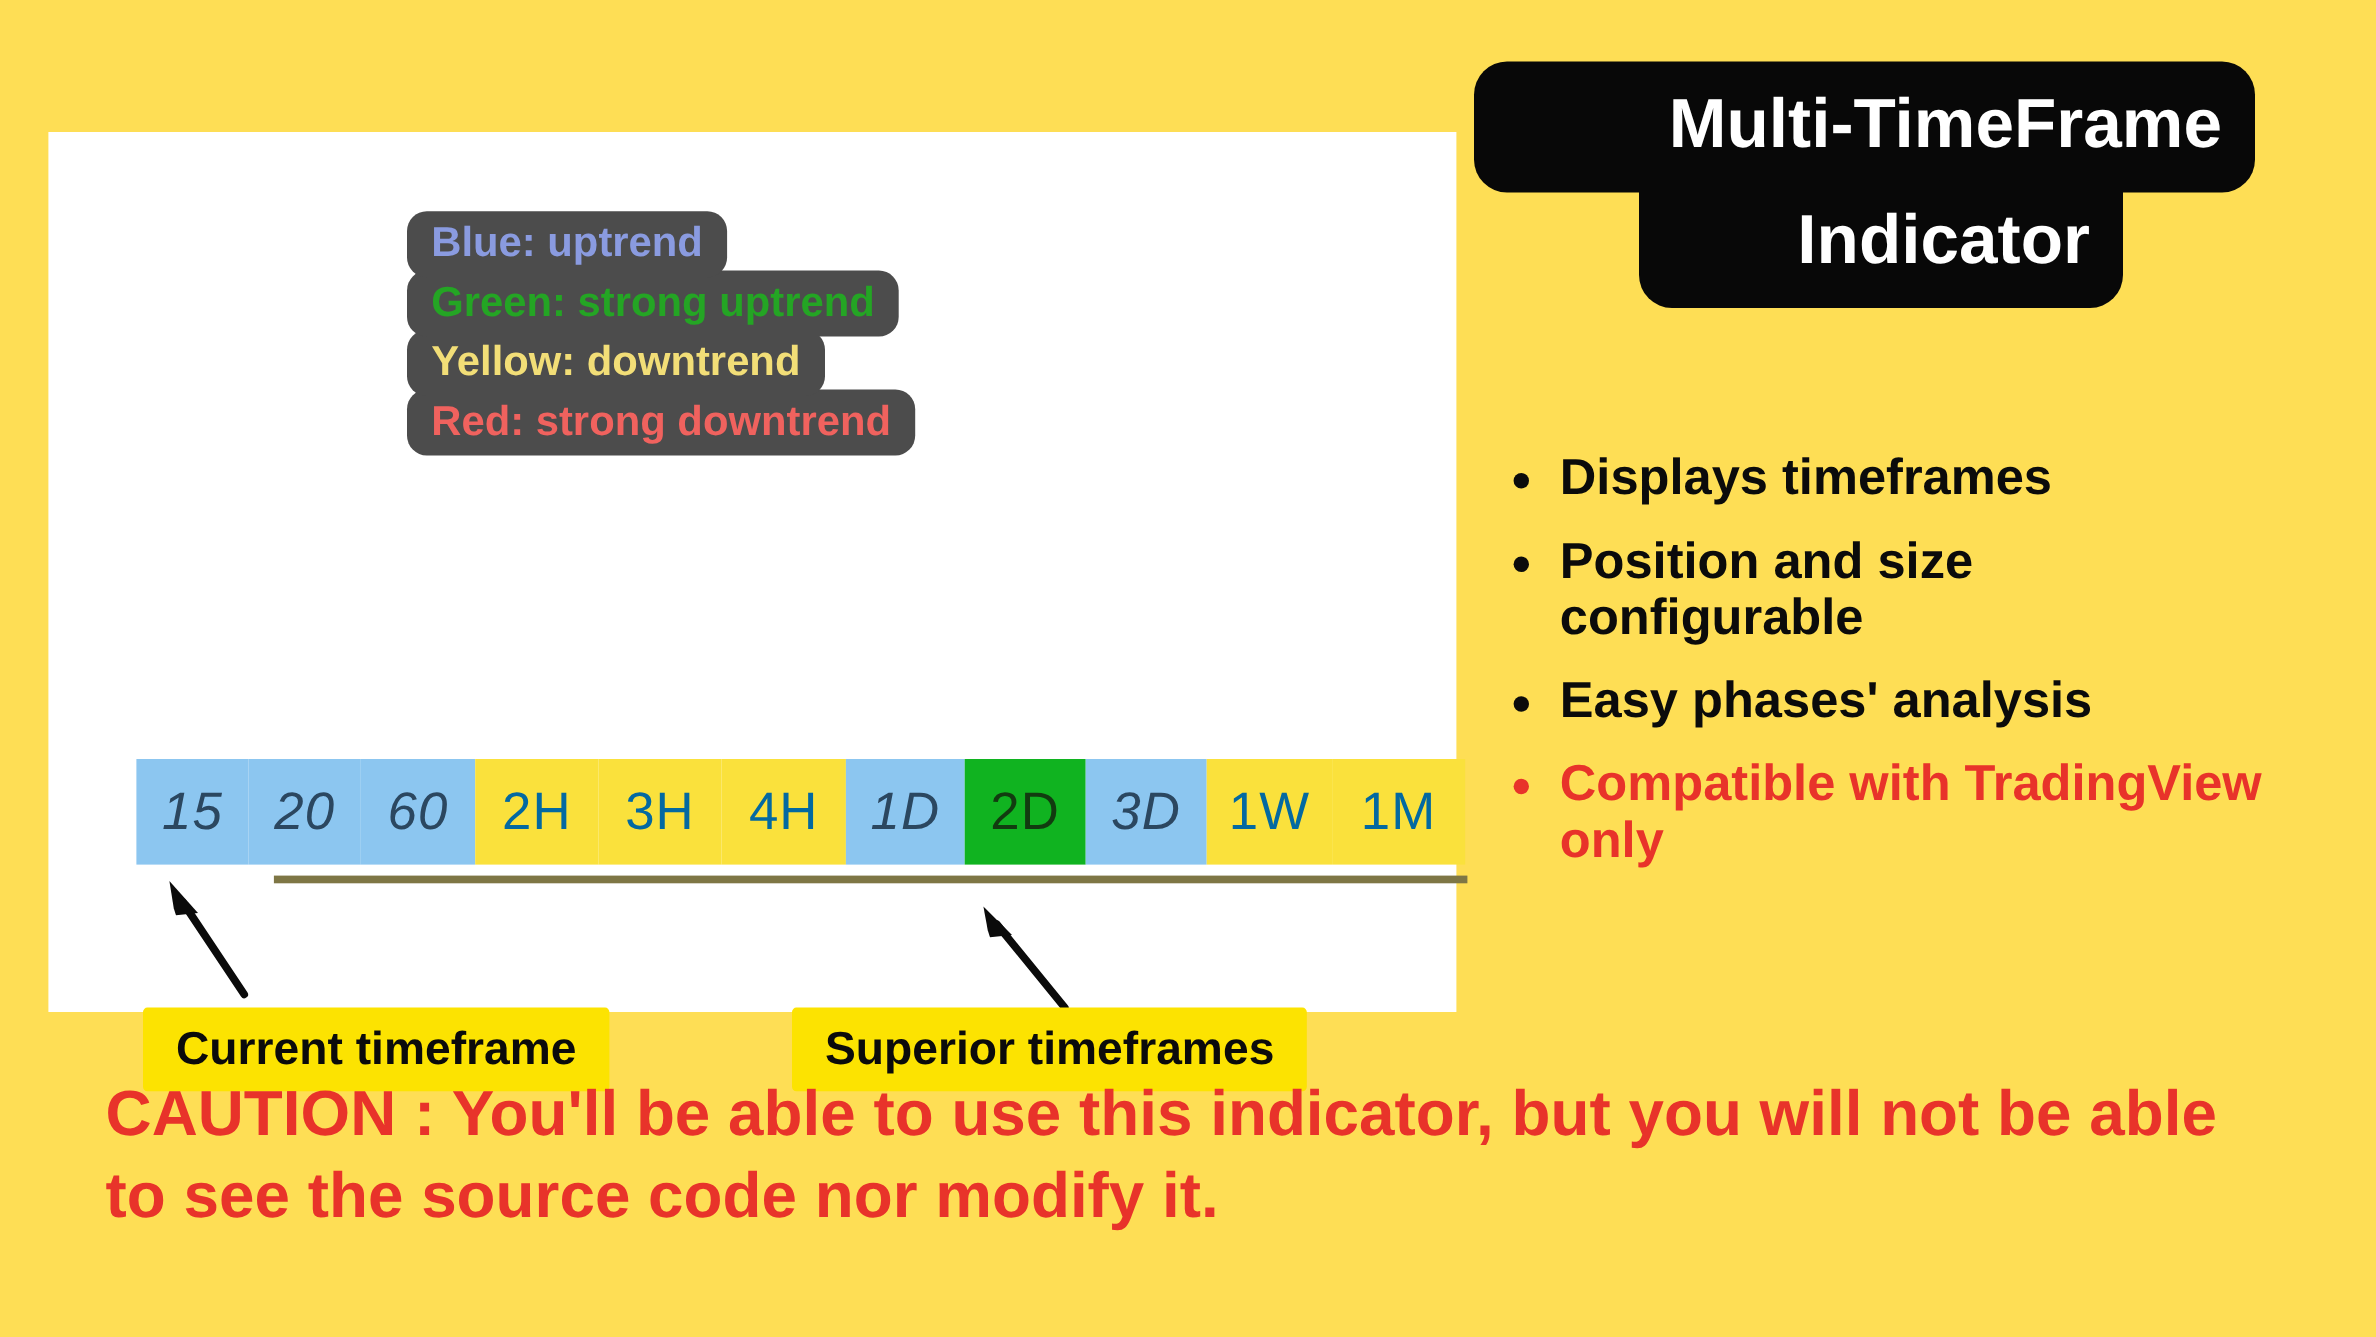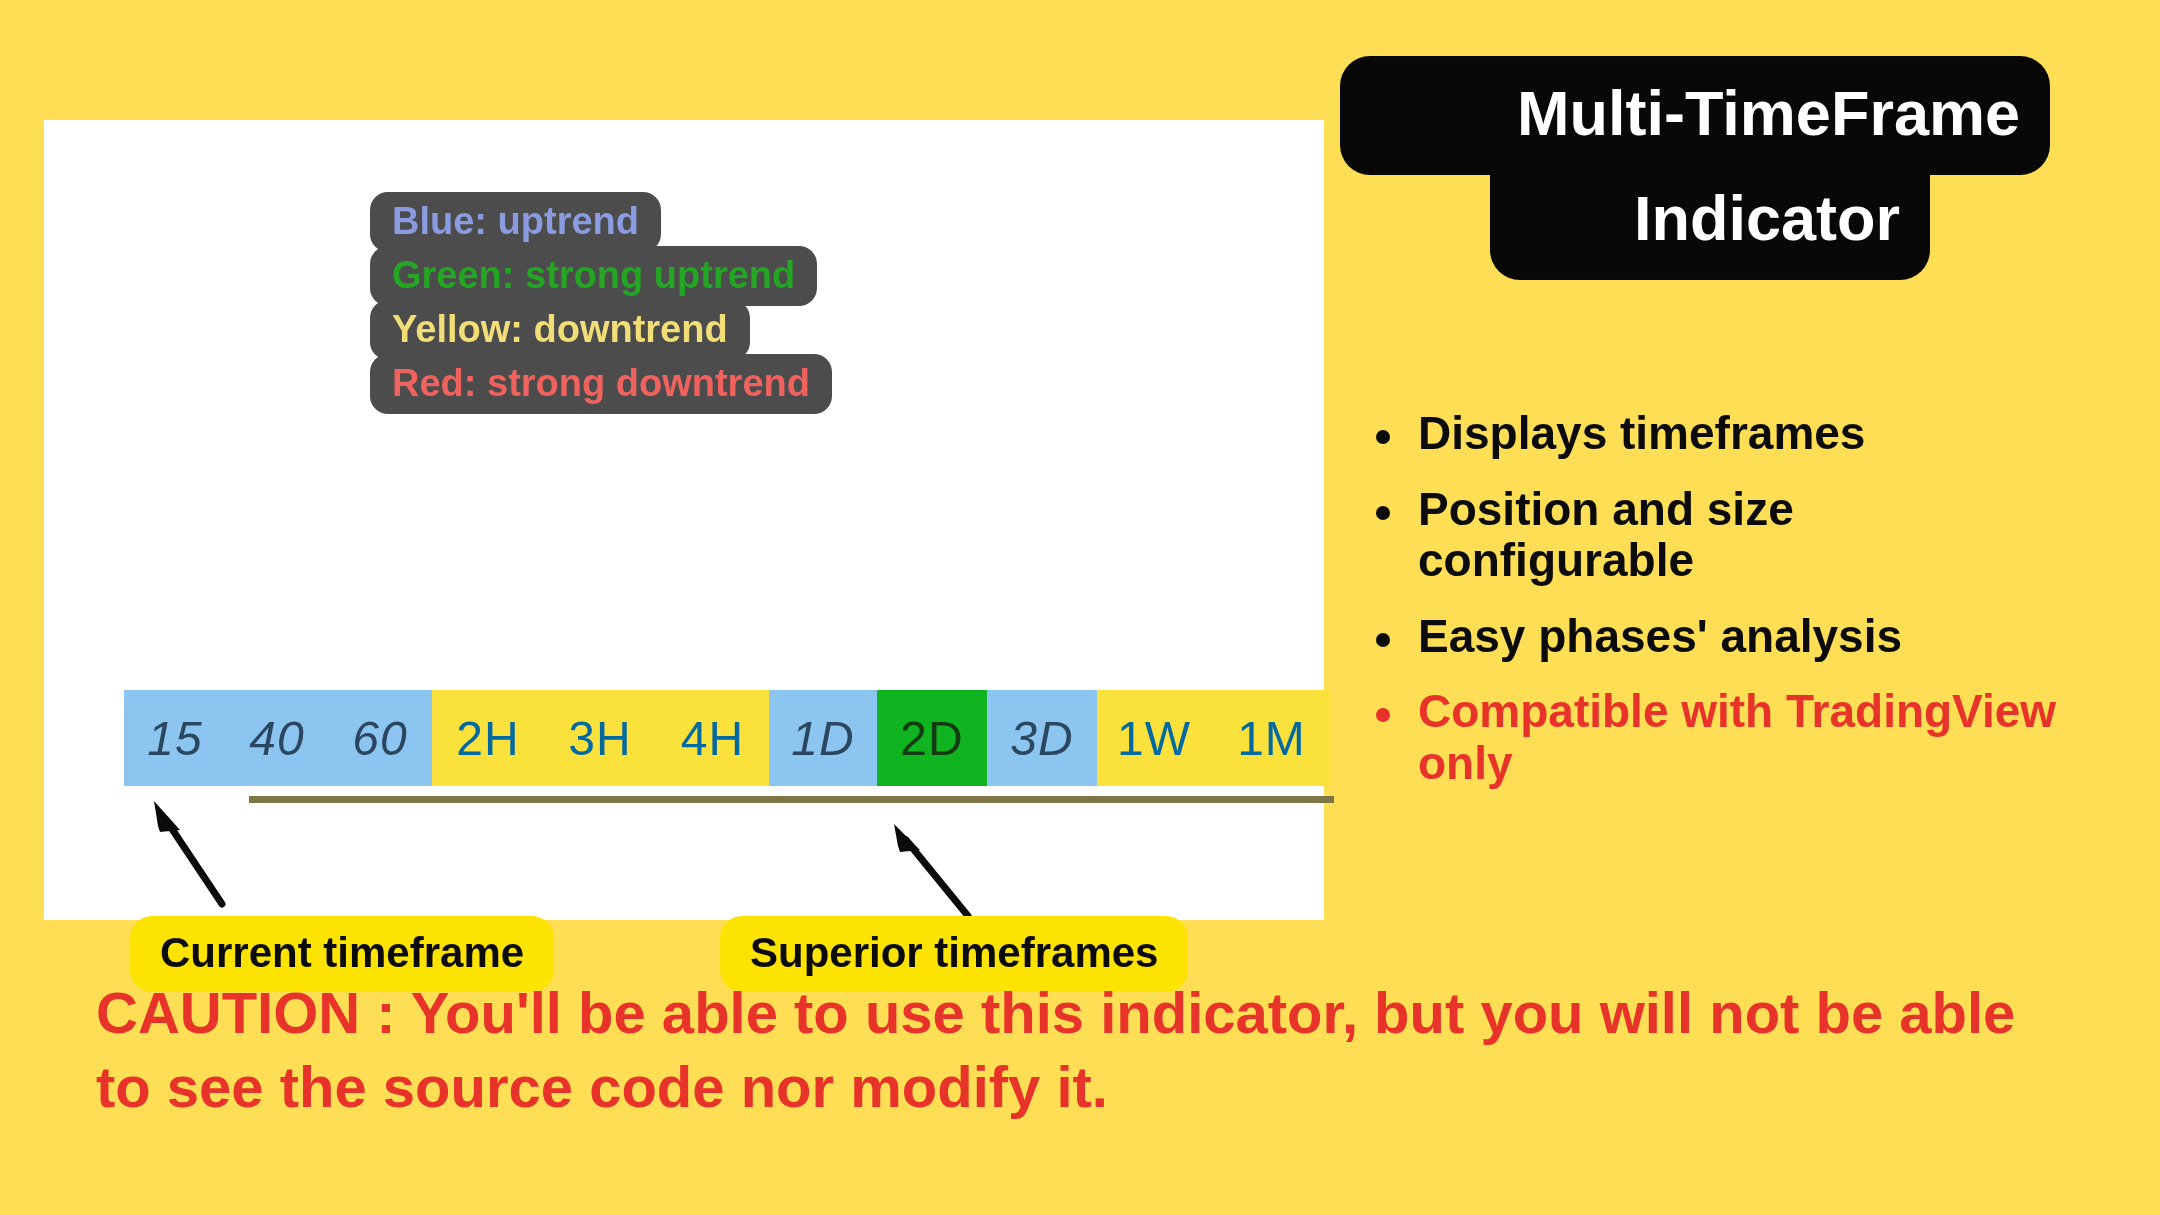--- a/index.html
+++ b/index.html
@@ -91,21 +91,21 @@
   #arrow-superior { left: 840px; top: 700px; }
 
   
   .annot-pill {
     position: absolute;
     background: #FCE301;
     color: #0B0B0B;
     font-weight: bold;
     font-size: 42px;
     font-family: "Liberation Sans", sans-serif;
-    border-radius: 22px;
+    border-radius: 4px;
     padding: 16px 30px 18px 30px;
     white-space: nowrap;
     line-height: 1;
   }
   #pill-current  { left: 86px;  top: 796px; }
   #pill-superior { left: 676px; top: 796px; }
 
   
   #title-block {
     position: absolute;
@@ -185,21 +185,21 @@
 
   <div id="legend">
       <div class="legend-row r1" style="color: rgb(138, 155, 224); background: rgb(76, 76, 76);">Blue: uptrend</div>
       <div class="legend-row r2" style="color: rgb(36, 165, 36); background: rgb(76, 76, 76);">Green: strong uptrend</div>
       <div class="legend-row r3" style="color: rgb(242, 222, 119); background: rgb(76, 76, 76);">Yellow:  downtrend</div>
       <div class="legend-row r4" style="color: rgb(240, 98, 94); background: rgb(76, 76, 76);">Red: strong downtrend</div>
     </div>
 
   <div id="timeframe-bar">
       <div class="tf-cell blue" style="width: 102px; background: rgb(140, 198, 240);">15</div>
-      <div class="tf-cell blue" style="width: 102px; background: rgb(140, 198, 240);">40</div>
+      <div class="tf-cell blue" style="width: 102px; background: rgb(140, 198, 240);">20</div>
       <div class="tf-cell blue" style="width: 104px; background: rgb(140, 198, 240);">60</div>
       <div class="tf-cell yellow" style="width: 112px; background: rgb(250, 225, 60);">2H</div>
       <div class="tf-cell yellow" style="width: 112px; background: rgb(250, 225, 60);">3H</div>
       <div class="tf-cell yellow" style="width: 113px; background: rgb(250, 225, 60);">4H</div>
       <div class="tf-cell blue" style="width: 108px; background: rgb(140, 198, 240);">1D</div>
       <div class="tf-cell green" style="width: 110px; background: rgb(16, 179, 32);">2D</div>
       <div class="tf-cell blue" style="width: 110px; background: rgb(140, 198, 240);">3D</div>
       <div class="tf-cell yellow" style="width: 114px; background: rgb(250, 225, 60);">1W</div>
       <div class="tf-cell yellow" style="width: 121px; background: rgb(250, 225, 60);">1M</div>
     </div>

